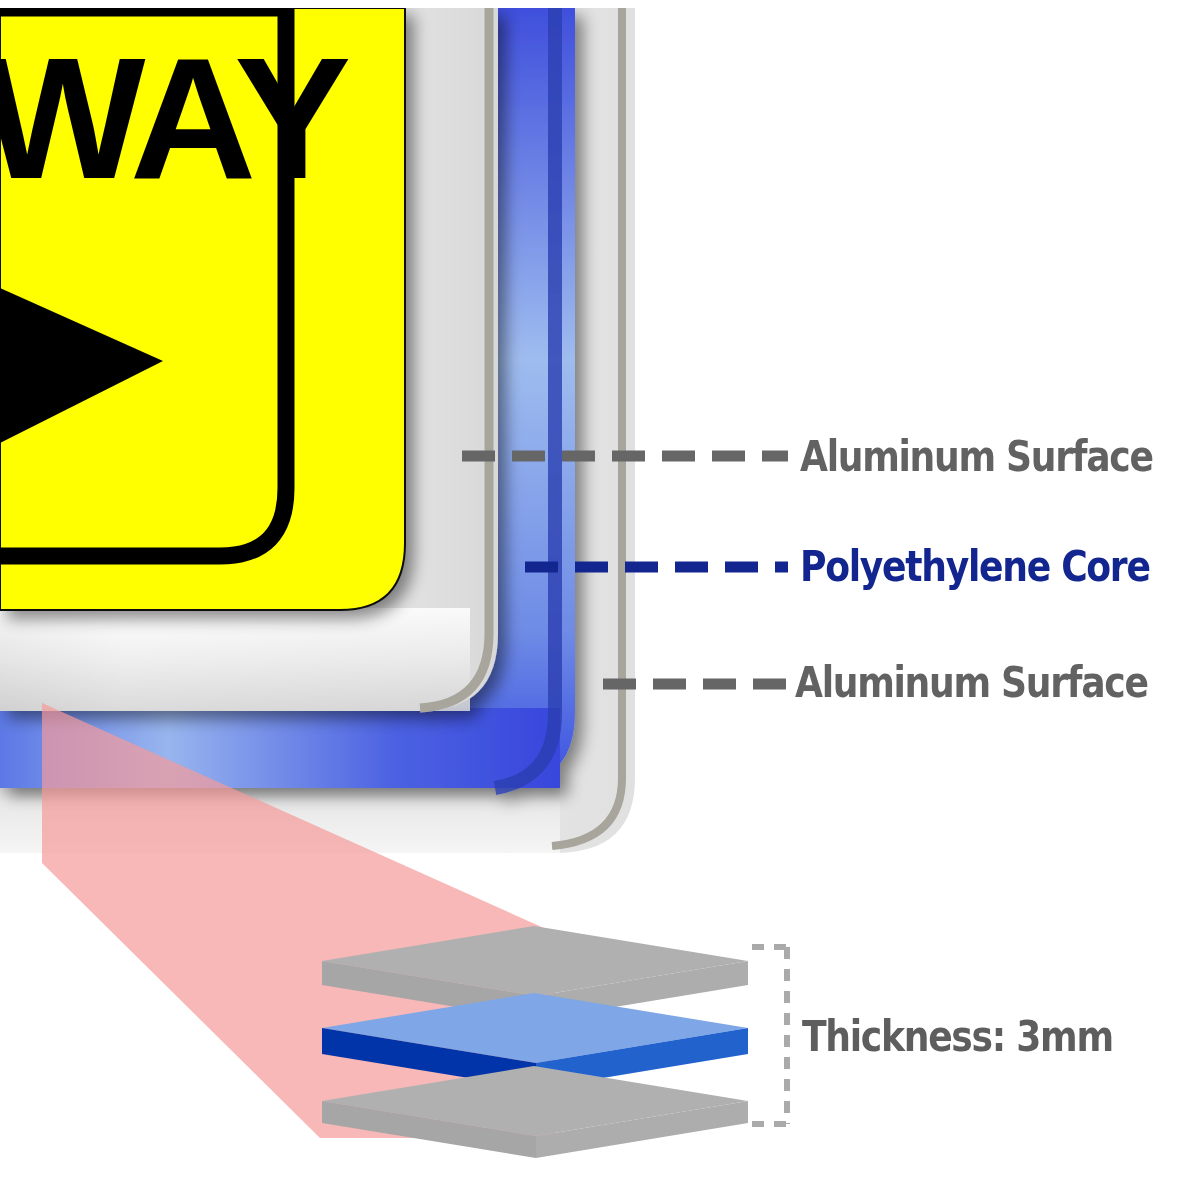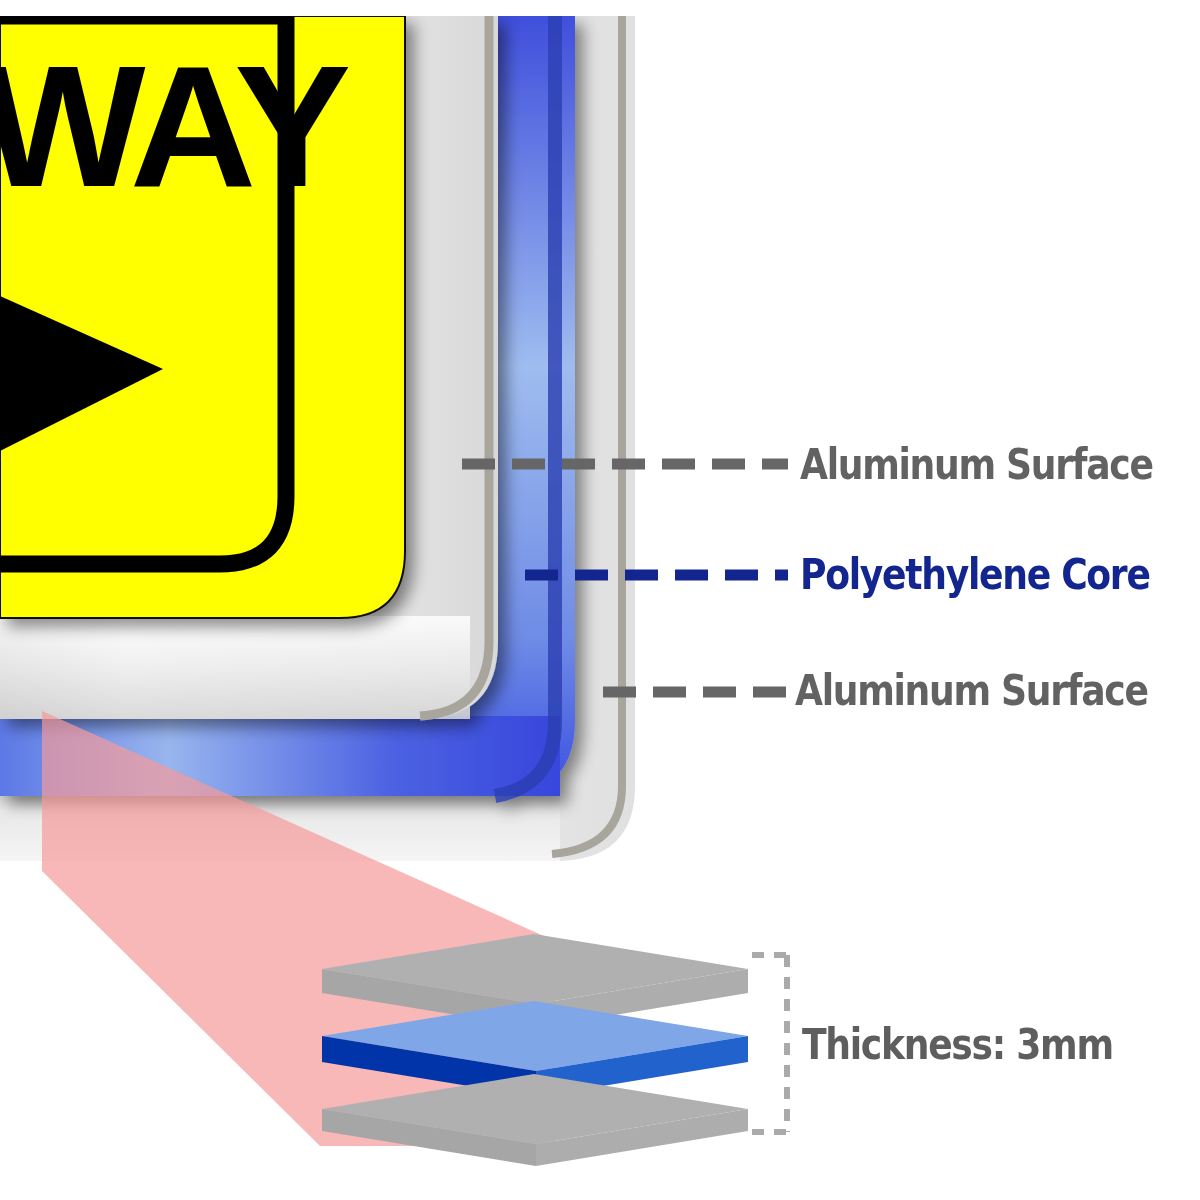--- a/index.html
+++ b/index.html
@@ -1,17 +1,17 @@
 <!DOCTYPE html>
 <html><head>
   <meta charset="utf-8">
   <style>
     html, body { margin: 0; padding: 0; background: #ffffff; }
     body { width: 1200px; height: 1200px; overflow: hidden; position: relative; font-family: "DejaVu Sans", "Liberation Sans", sans-serif; }
-    #stage { position: absolute; left: 0; top: 16px; width: 1200px; height: 932px; }
+    #stage { position: absolute; left: 0; top: 8px; width: 1200px; height: 932px; }
     svg { position: absolute; left: 0; top: 0; }
     .label {
       position: absolute;
       font-family: "DejaVu Sans", "Liberation Sans", sans-serif;
       font-weight: bold;
       letter-spacing: -1.5px;
       white-space: nowrap;
       transform: scaleX(0.86);
       transform-origin: left center;
     }

